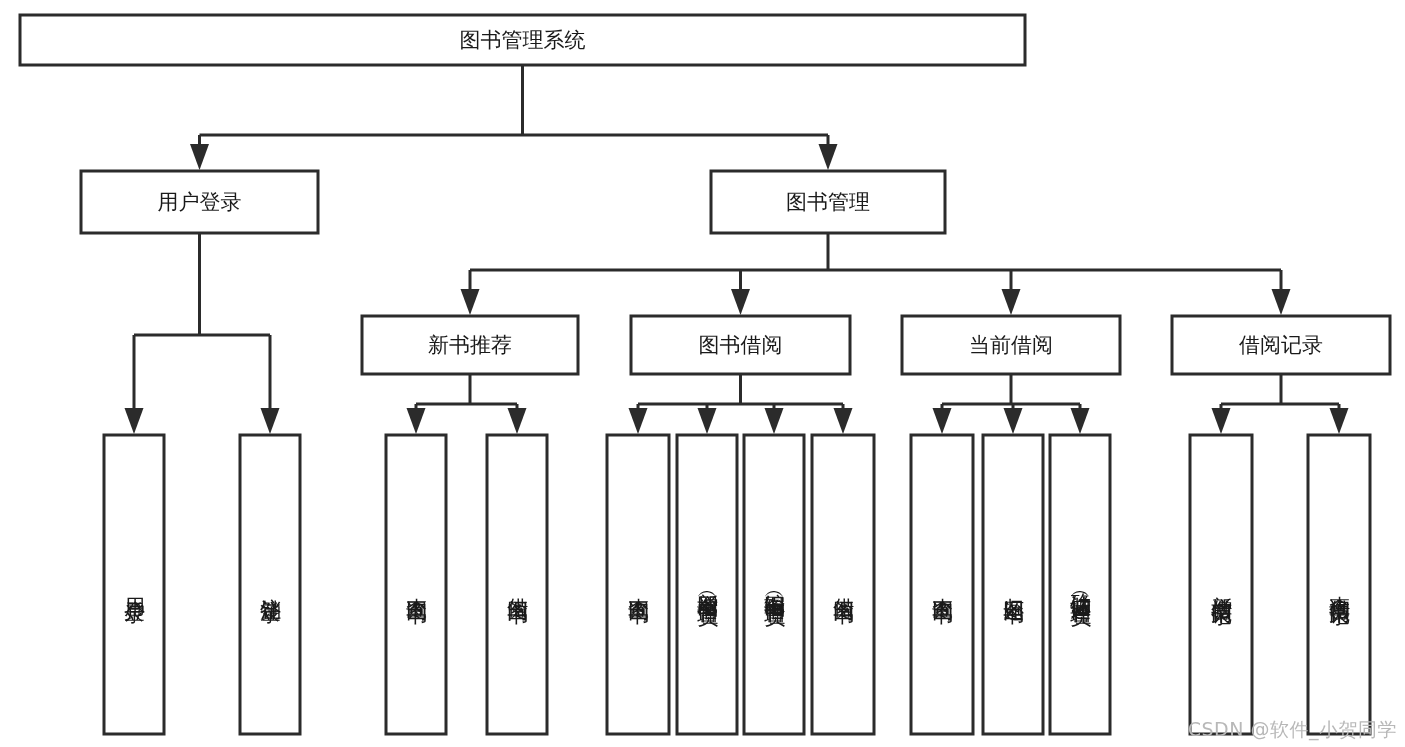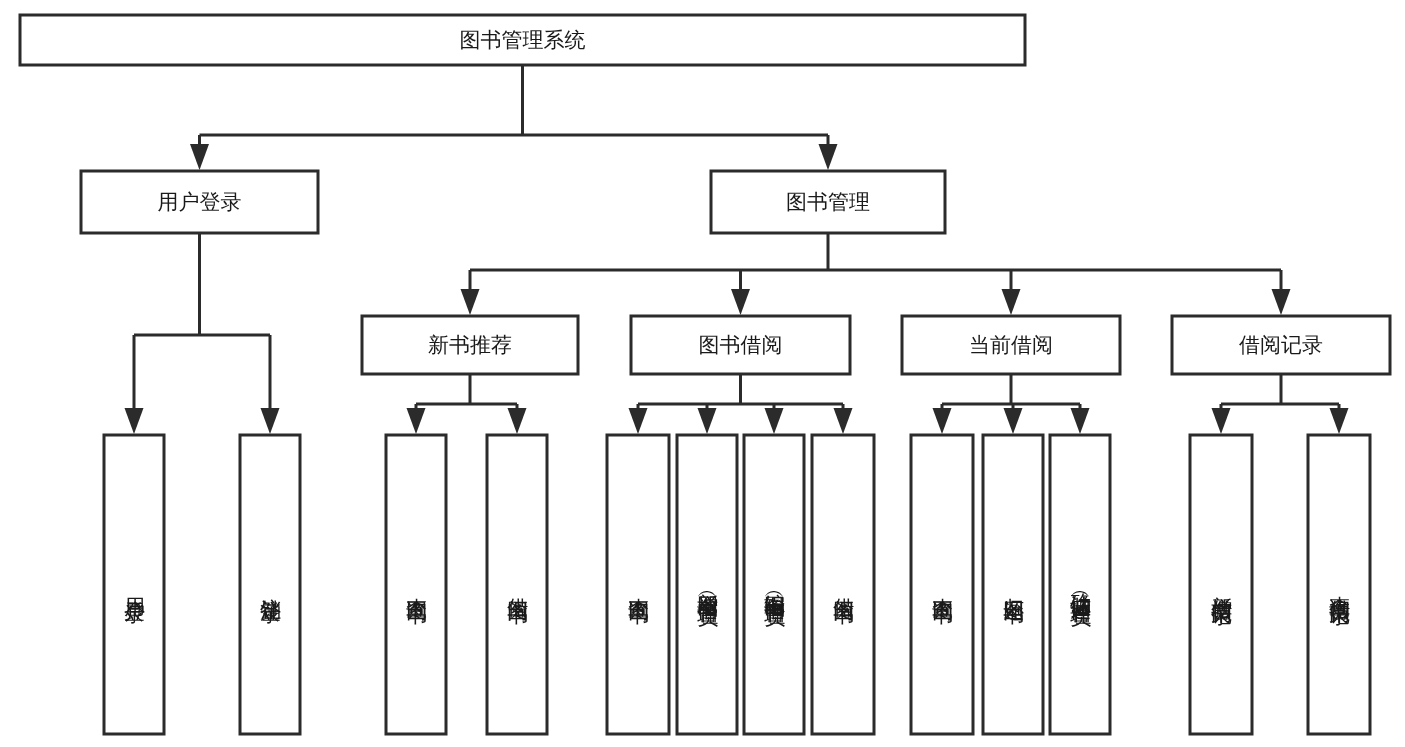--- a/index.html
+++ b/index.html
@@ -204,13 +204,14 @@
       <div class="vlabel-wrap" style="left: 1050px; top: 435px; width: 60px; height: 299px;">
         <span class="vlabel">确认归还（管理员）</span>
       </div>
       <div class="vlabel-wrap" style="left: 1190px; top: 435px; width: 62px; height: 299px;">
         <span class="vlabel">新增借阅记录</span>
       </div>
       <div class="vlabel-wrap" style="left: 1308px; top: 435px; width: 62px; height: 299px;">
         <span class="vlabel">查询借阅记录</span>
       </div>
     </div>
+  <div class="watermark">CSDN @软件_小贺同学</div>
 </div>
 
 </body></html>

